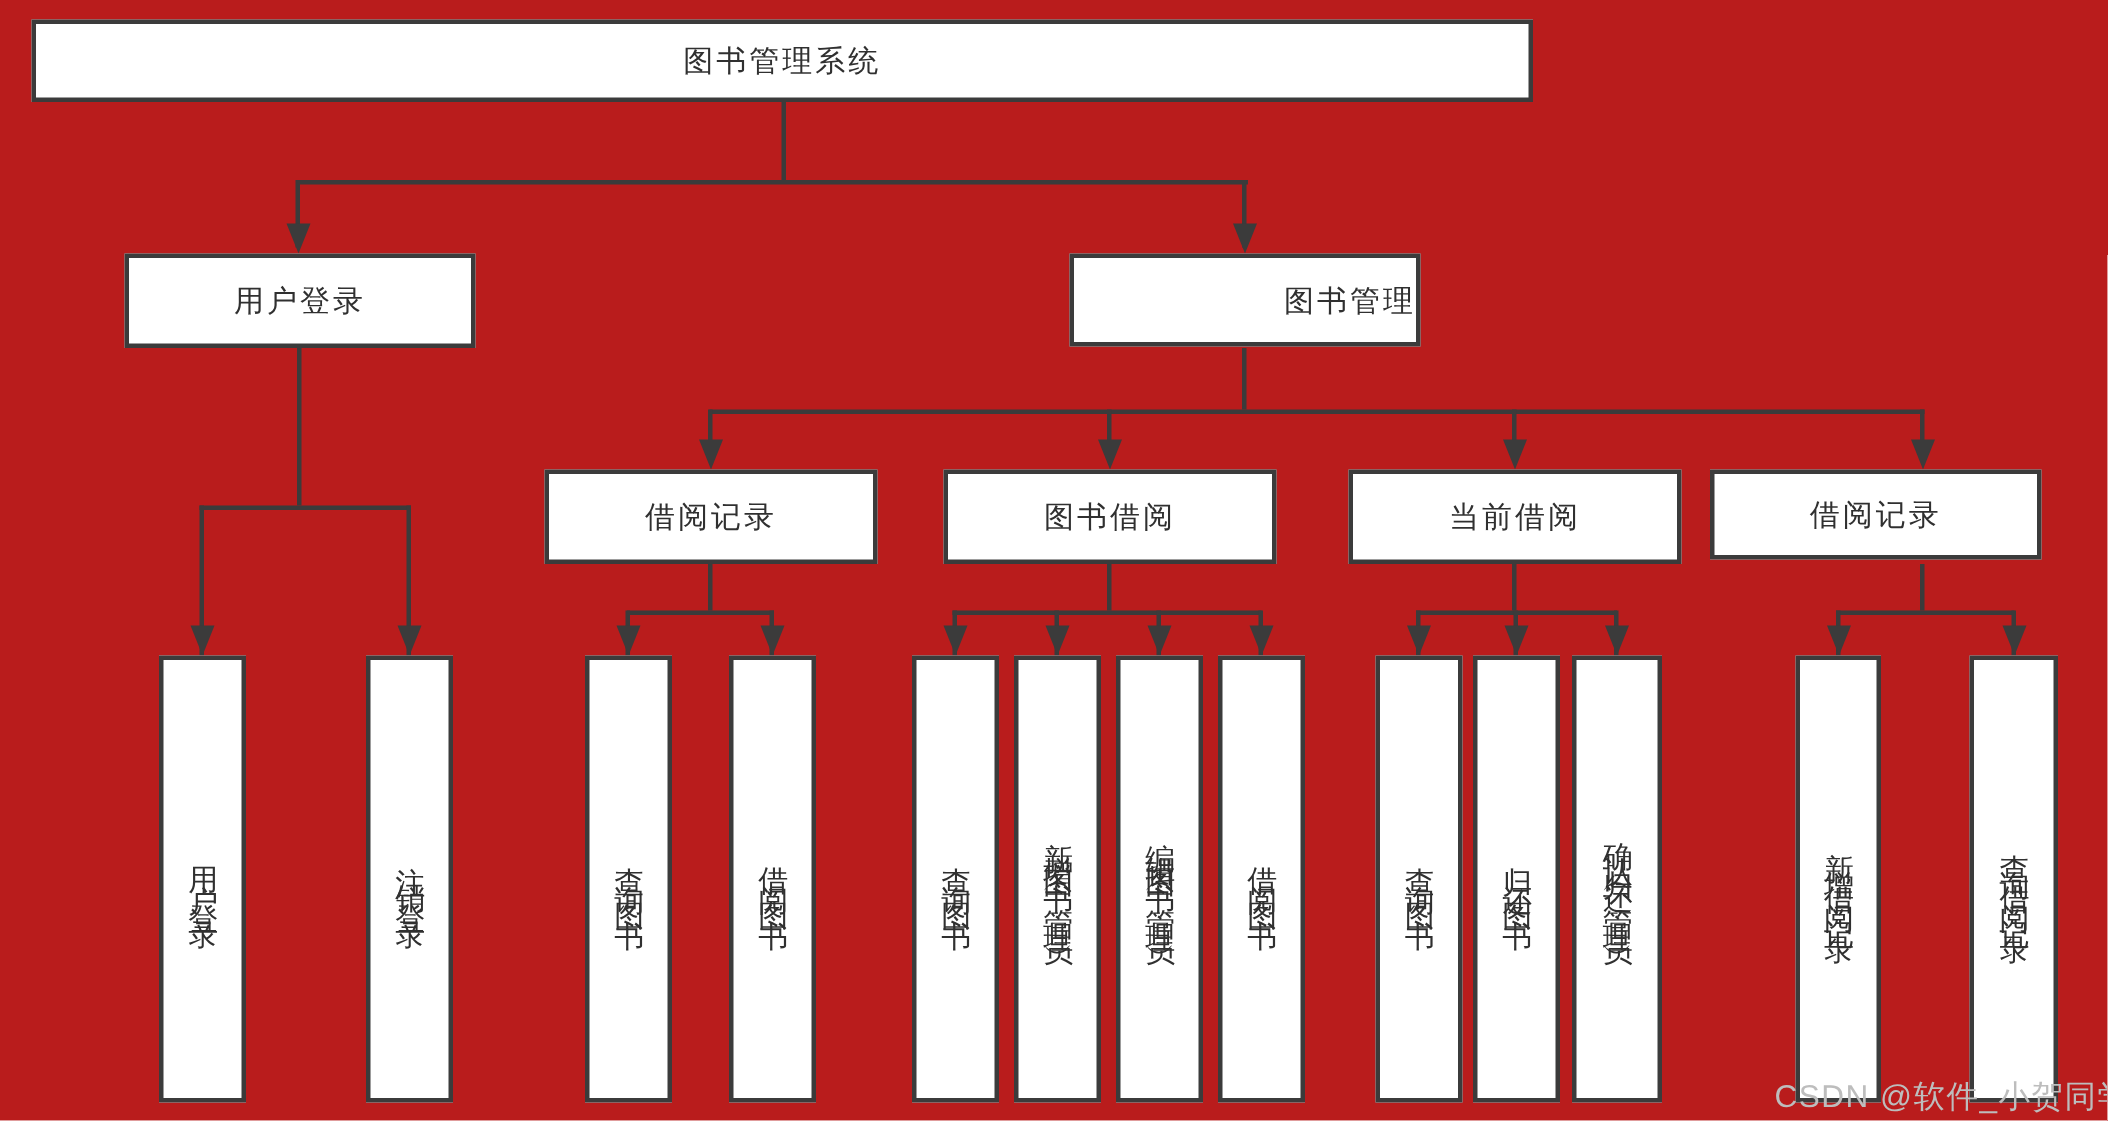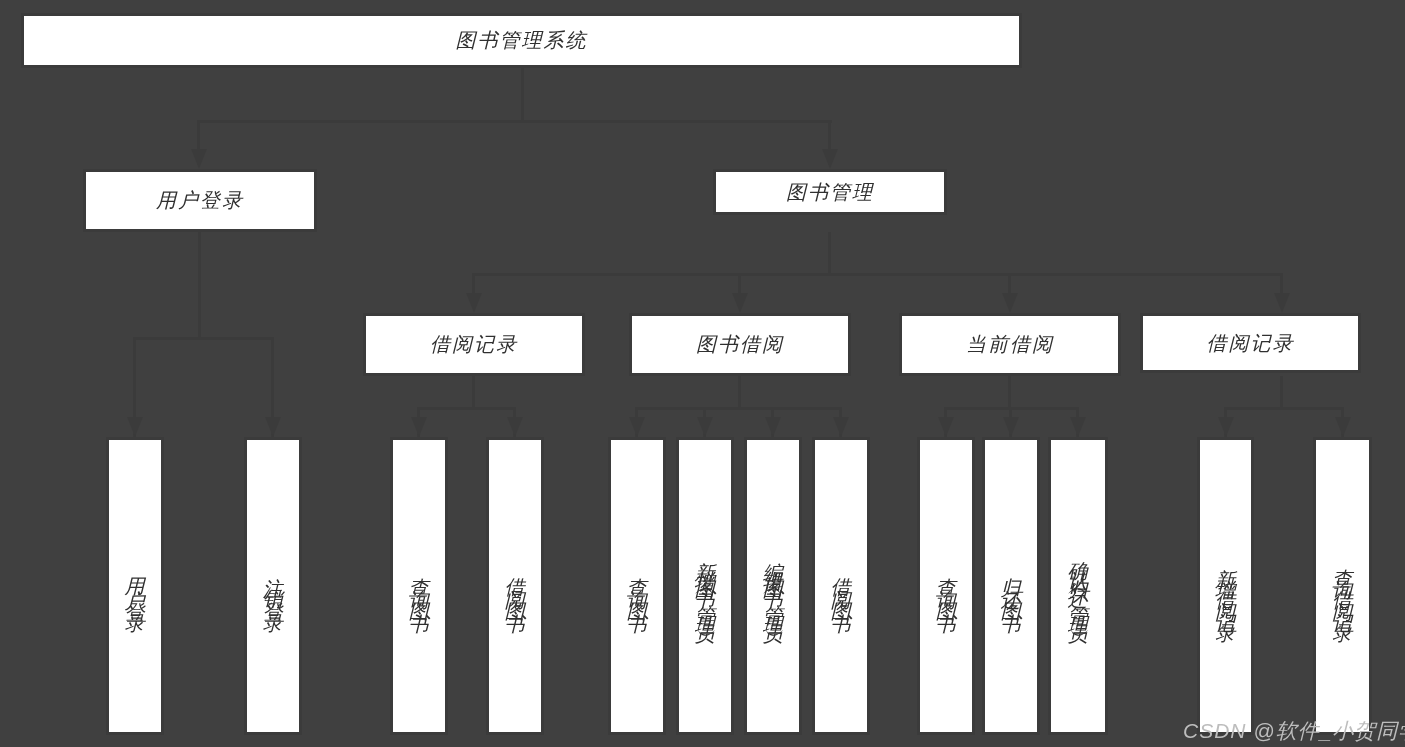--- a/index.html
+++ b/index.html
@@ -1,19 +1,18 @@
 <!DOCTYPE html>
 <html><head>
 <meta charset="utf-8">
 <style>
   html,body{margin:0;padding:0;background:#ffffff;}
   #canvas{
-    position:relative;width:1405px;height:747px;background:#404040;overflow:hidden;
+    position:relative;width:1405px;height:747px;background:#b91c1c;overflow:hidden;
     font-family:"Liberation Sans","DejaVu Sans",sans-serif;
-    font-style:italic;
   }
   .box{
     position:absolute;background:#ffffff;border:3px solid #3b3b3b;box-sizing:border-box;
     display:flex;align-items:center;justify-content:center;color:#303030;
   }
   .hbox{font-size:20px;letter-spacing:2px;white-space:nowrap;}
   .vbox{
     writing-mode:vertical-rl;text-orientation:mixed;
     font-size:20px;letter-spacing:12px;line-height:1;
   }
@@ -41,21 +40,21 @@
   <div class="vline" style="left:521px;top:68px;height:52px;"></div>
   <div class="hline" style="left:198px;top:120px;width:634px;"></div>
   <div class="vline" style="left:197px;top:120px;height:45px;"></div>
   <div class="arrow" style="left:191px;top:149px;"></div>
   <div class="vline" style="left:828px;top:120px;height:45px;"></div>
   <div class="arrow" style="left:822px;top:149px;"></div>
 
   <div class="box hbox" style="left:83px;top:169px;width:234px;height:63px;">
     <span>用户登录</span>
   </div>
-  <div class="box hbox" style="left:713px;top:169px;width:234px;height:46px;">
+  <div class="box hbox" style="left:713px;top:169px;width:234px;height:62px;justify-content:flex-end;">
     <span>图书管理</span>
   </div>
 
   <div class="vline" style="left:198px;top:232px;height:105px;"></div>
   <div class="hline" style="left:133px;top:337px;width:141px;"></div>
   <div class="vline" style="left:133px;top:337px;height:100px;"></div>
   <div class="arrow" style="left:127px;top:417px;"></div>
   <div class="vline" style="left:271px;top:337px;height:100px;"></div>
   <div class="arrow" style="left:265px;top:417px;"></div>
 

